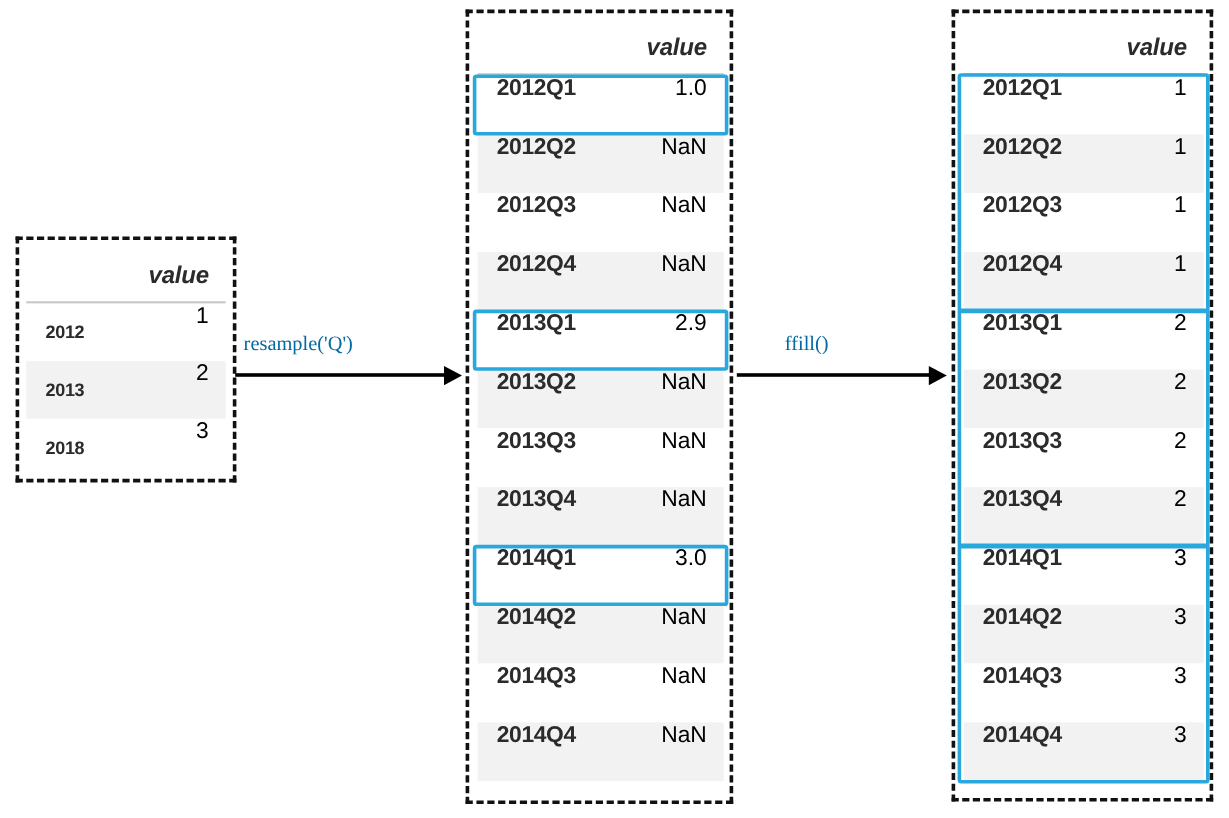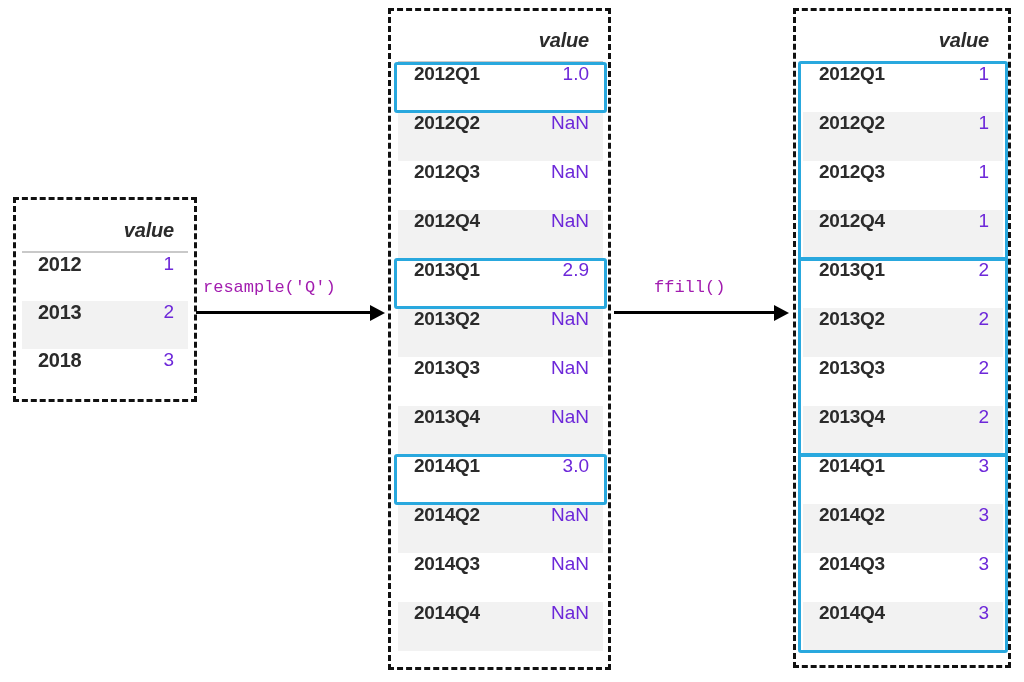--- a/index.html
+++ b/index.html
@@ -75,24 +75,24 @@
   #table-right .df-row  { height: 49px; }
 
   .cell-index {
     font-weight: bold;
     font-size: 19px;
     color: #2b2b2b;
     letter-spacing: -0.3px;
   }
   .cell-value {
     font-size: 19px;
-    color: #6d28d9;
+    color: #000000;
     font-weight: 400;
   }
-  #table-left .cell-index  { font-size: 20px; }
+  #table-left .cell-index  { font-size: 15px; margin-top: 16px; }
   #table-left .cell-value  { font-size: 19px; }
 
   
   .hl {
     position: absolute;
     border: 3px solid #29a8de;
     border-radius: 3px;
     box-sizing: border-box;
     z-index: 5;
     pointer-events: none;
@@ -114,23 +114,23 @@
   .arrow-head {
     position: absolute;
     width: 0; height: 0;
     border-top: 8px solid transparent;
     border-bottom: 8px solid transparent;
     border-left: 15px solid #000000;
     top: -6px;
   }
   .arrow-label {
     position: absolute;
-    font-family: Liberation Mono, monospace;
+    font-family: Liberation Serif, serif;
     font-size: 17px;
-    color: #a21caf;
+    color: #0369a1;
     white-space: nowrap;
     bottom: 14px;
     left: 0;
   }
 
   #arrow-1 { left: 196px; top: 311px; width: 190px; }
   #arrow-1 .arrow-line { width: 176px; }
   #arrow-1 .arrow-head { left: 174px; }
   #arrow-1 .arrow-label { left: 7px; }
 

